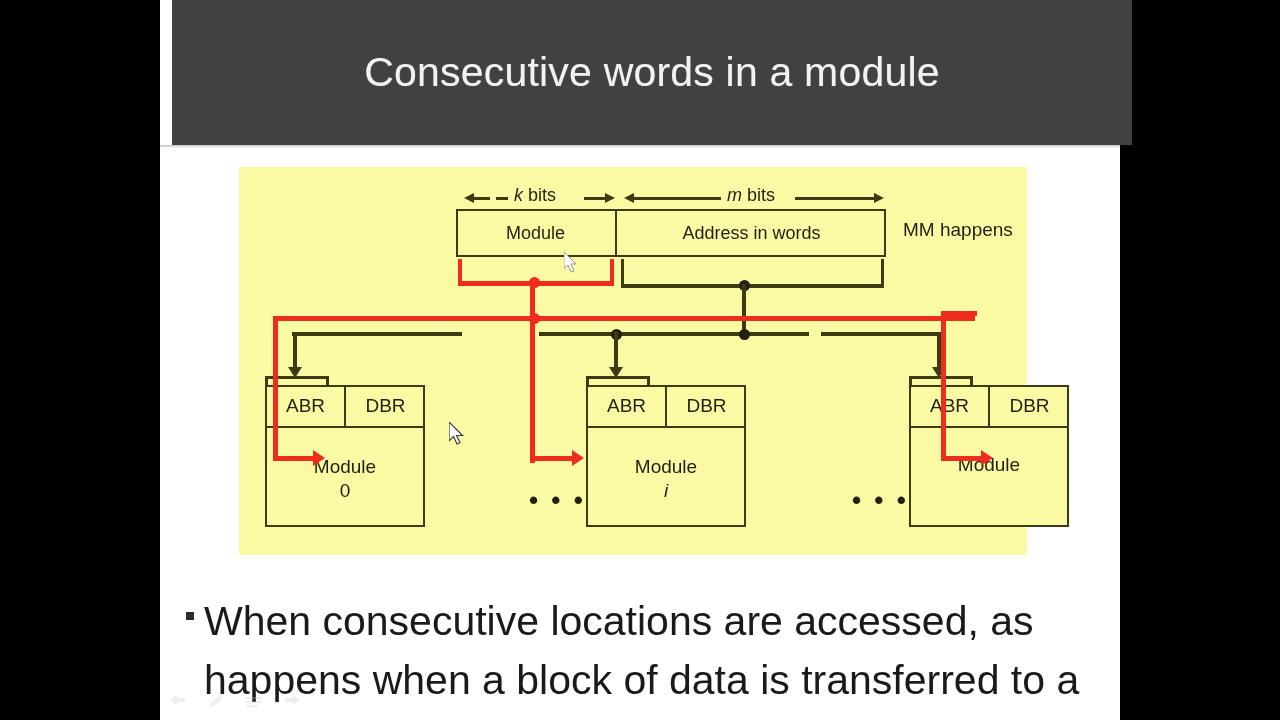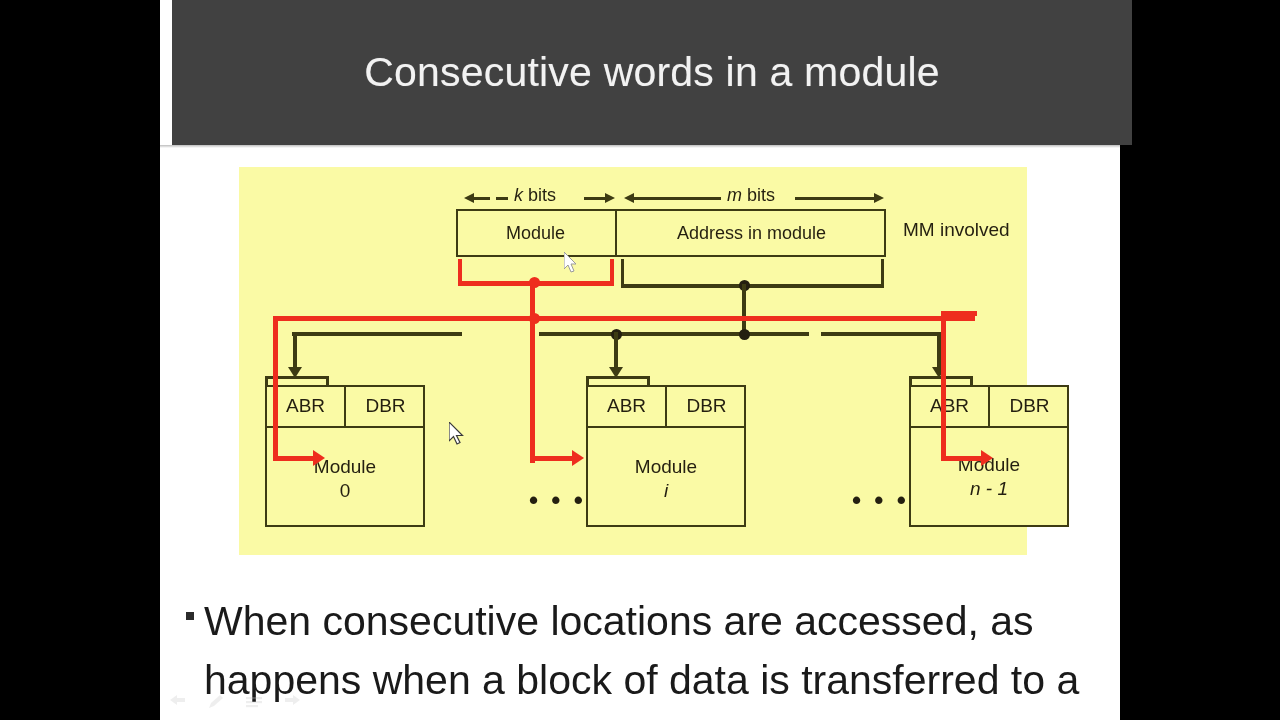--- a/index.html
+++ b/index.html
@@ -102,22 +102,22 @@
       <div class="l" style="left:394px;top:30px;width:88px;height:3px;"></div>
       <div class="bitlbl" style="left:488px;top:18px;">
         <i>m</i>&nbsp;<span>bits</span>
       </div>
       <div class="l" style="left:556px;top:30px;width:80px;height:3px;"></div>
       <div class="ahead-rk" style="left:635px;top:26px;"></div>
 
       <div class="box" id="addrword"></div>
       <div class="l" id="addrsplit"></div>
       <div class="cellname" style="left:217px;width:159px;">Module</div>
-      <div class="cellname" style="left:378px;width:269px;">Address in module</div>
-      <div class="lbl" style="left:664px;top:52px;font-size:19px;font-weight:400;">MM involved</div>
+      <div class="cellname" style="left:378px;width:269px;">Address in words</div>
+      <div class="lbl" style="left:664px;top:52px;font-size:19px;font-weight:400;">MM happens</div>
 
       <div class="r" style="left:219px;top:92px;width:4px;height:26px;"></div>
       <div class="r" style="left:219px;top:114px;width:156px;height:5px;"></div>
       <div class="r" style="left:371px;top:92px;width:4px;height:26px;"></div>
       <div class="rdot" style="left:290px;top:110px;"></div>
 
       <div class="l" style="left:382px;top:92px;width:3px;height:28px;"></div>
       <div class="l" style="left:382px;top:117px;width:263px;height:4px;"></div>
       <div class="l" style="left:642px;top:92px;width:3px;height:28px;"></div>
       <div class="dot" style="left:500px;top:113px;"></div>
@@ -170,21 +170,20 @@
       <div class="regtxt" style="left:428px;">DBR</div>
       <div class="modtxt" style="left:347px;top:288px;">Module</div>
       <div class="modtxt" style="left:347px;top:312px;font-style:italic;">i</div>
 
       <div class="box modbox" style="left:670px;"></div>
       <div class="regline" style="left:670px;top:259px;"></div>
       <div class="regsplit" style="left:749px;"></div>
       <div class="regtxt" style="left:671px;">ABR</div>
       <div class="regtxt" style="left:751px;">DBR</div>
       <div class="modtxt" style="left:670px;top:286px;">Module</div>
-      <div class="modtxt" style="left:670px;top:310px;font-style:italic;">n - 1</div>
 
       <div class="dots" style="left:290px;top:318px;">• • •</div>
       <div class="dots" style="left:613px;top:318px;">• • •</div>
 
       <div class="r" style="left:34px;top:149px;width:5px;height:145px;"></div>
       <div class="r" style="left:34px;top:289px;width:42px;height:5px;"></div>
       <div class="ahead-r" style="left:74px;top:283px;"></div>
 
       <div class="r" style="left:291px;top:149px;width:5px;height:145px;"></div>
       <div class="r" style="left:291px;top:289px;width:44px;height:5px;"></div>

